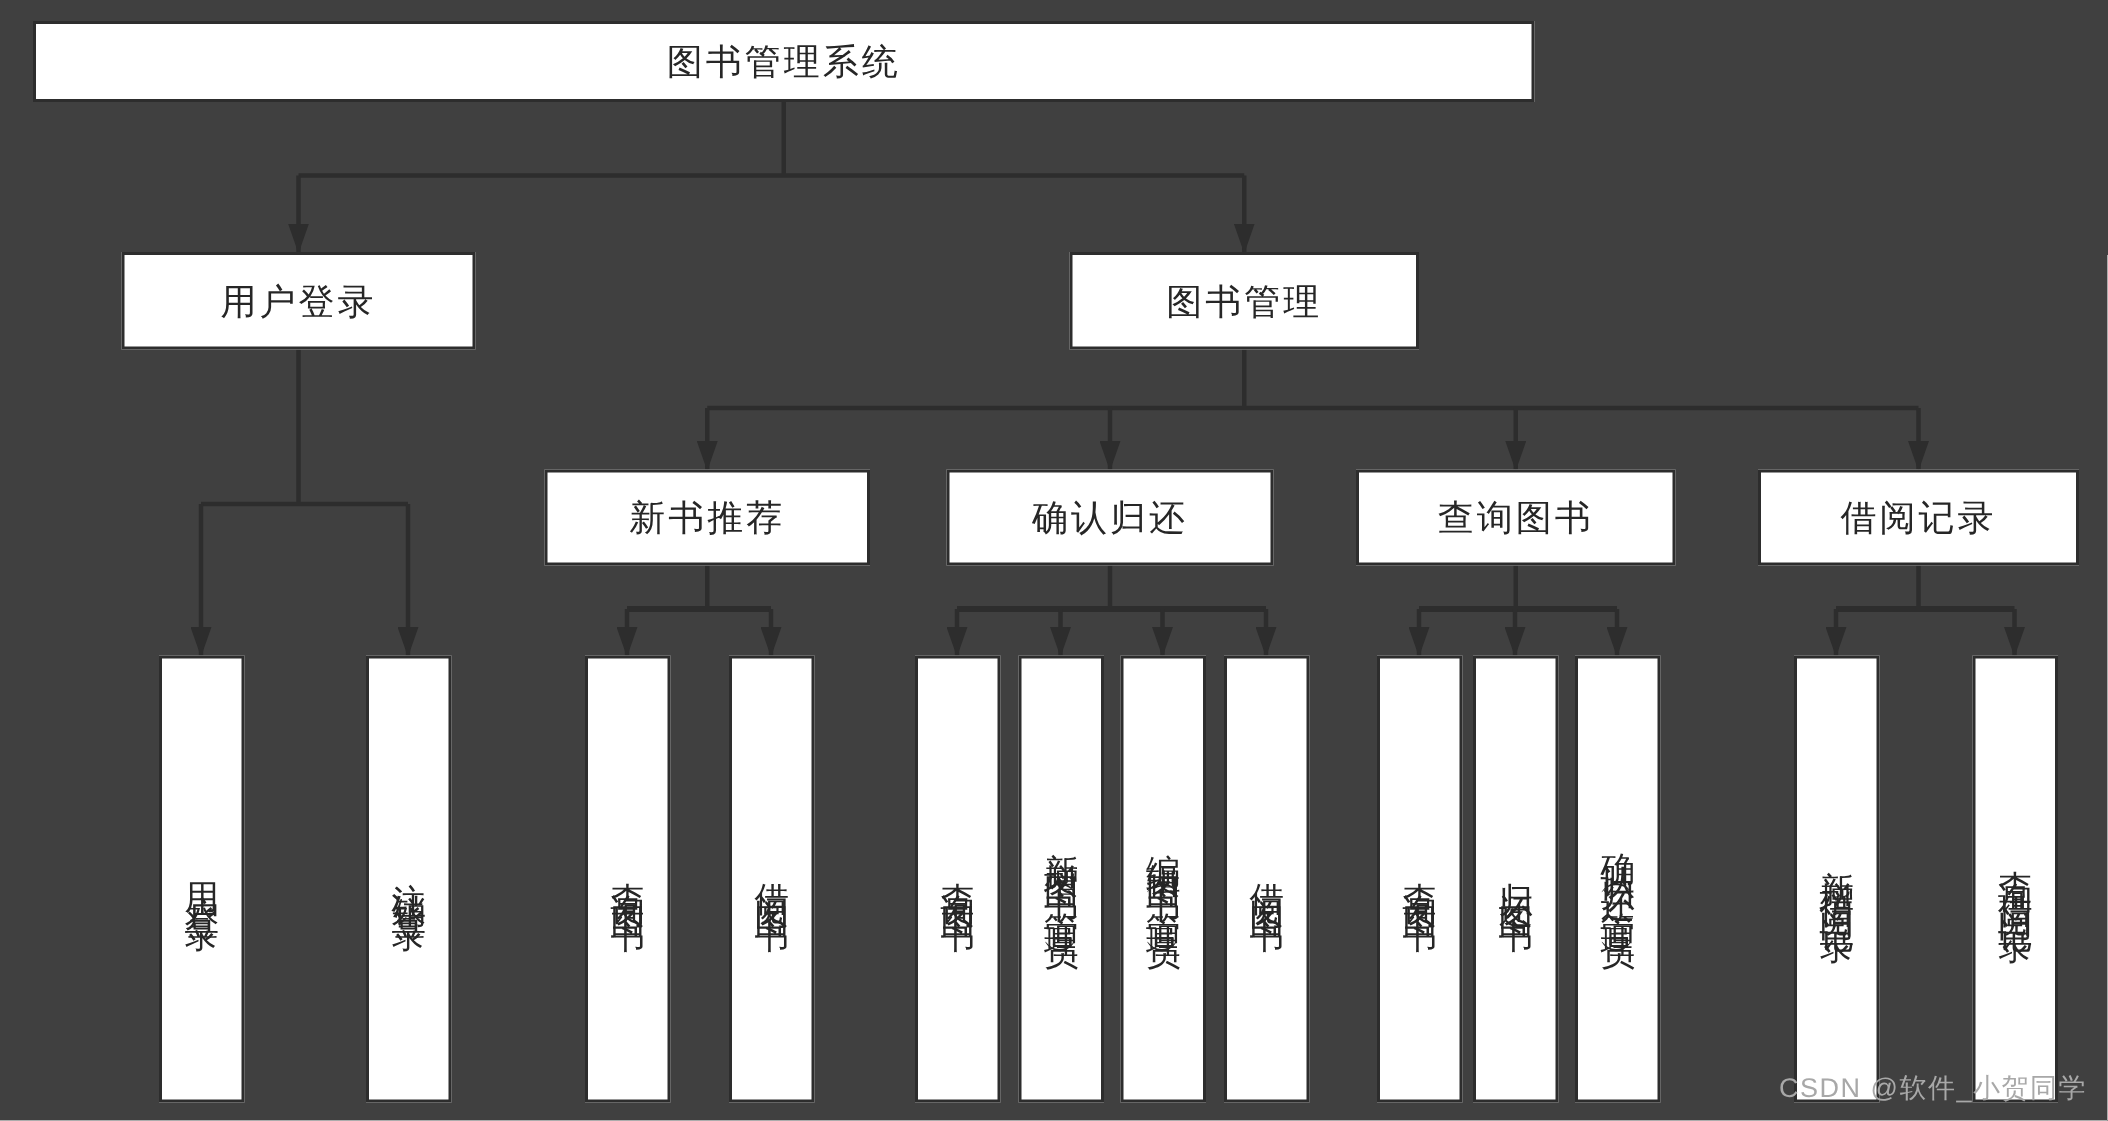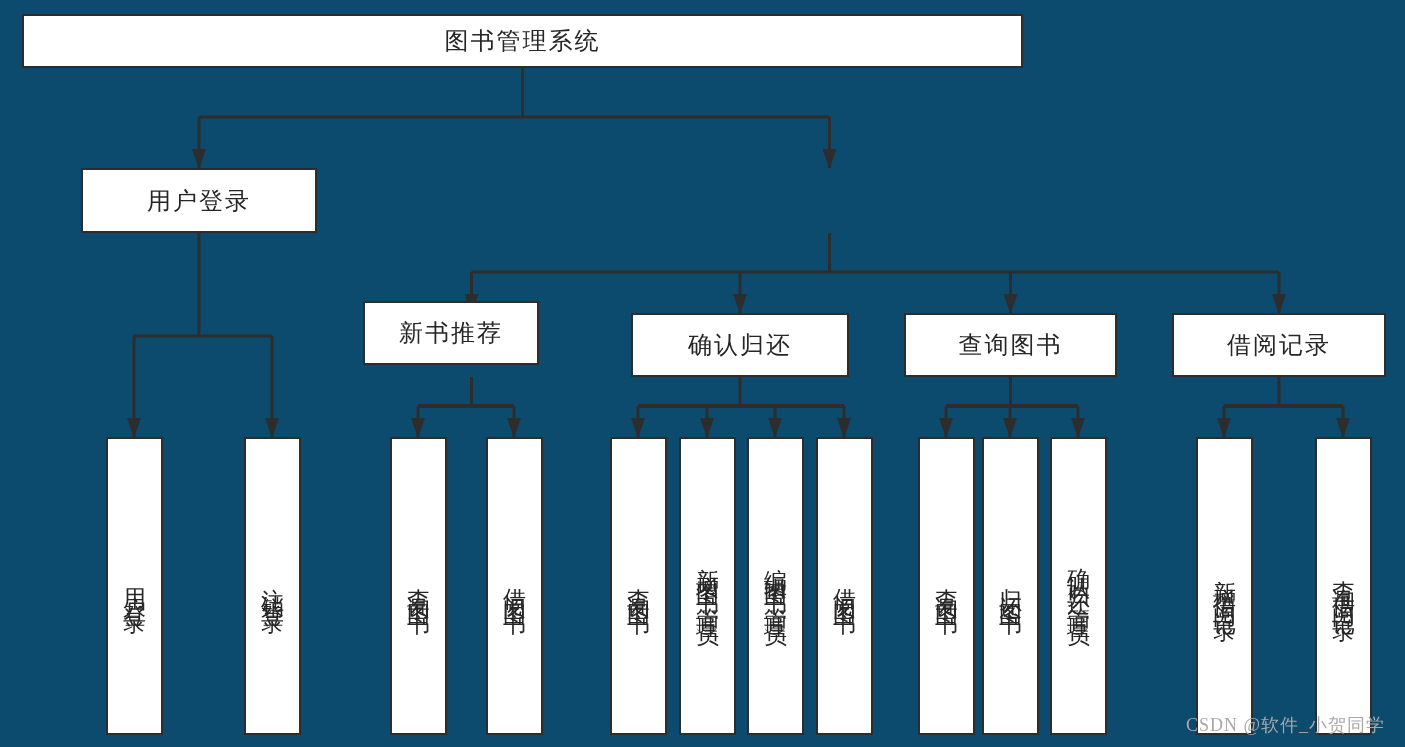--- a/index.html
+++ b/index.html
@@ -1,17 +1,17 @@
 <!DOCTYPE html>
 <html><head>
 <meta charset="utf-8">
 <style>
   html,body{margin:0;padding:0;background:#ffffff;}
   body{font-family:"Liberation Sans","DejaVu Sans",sans-serif;}
-  .canvas{position:relative;width:1405px;height:747px;background:#0c4a6e;overflow:hidden;}
+  .canvas{position:relative;width:1405px;height:747px;background:#404040;overflow:hidden;}
   .wires{position:absolute;left:0;top:0;width:1405px;height:747px;display:block;}
   .node{
     position:absolute;
     box-sizing:border-box;
     background:#ffffff;
     border:2px solid #2d2d2d;
     display:flex;
     align-items:center;
     justify-content:center;
     color:#262626;
@@ -27,21 +27,20 @@
   .leaf{top:437px;width:57px;height:298px;}
   .watermark{
     position:absolute;
     left:1186px;
     top:713px;
     font-size:18px;
     letter-spacing:1px;
     color:#a8a8a8;
     white-space:nowrap;
     z-index:5;
-    font-family:Liberation Serif, serif;
   }
 </style>
 </head>
 <body>
 
 <div class="canvas">
 
   <svg class="wires" viewBox="0 0 1405 747" xmlns="http://www.w3.org/2000/svg">
     <defs>
       <marker id="arrow" viewBox="0 0 20 14" refX="19" refY="7" markerWidth="20" markerHeight="14" markerUnits="userSpaceOnUse" orient="auto">
@@ -92,22 +91,25 @@
     <path d="M1343 406 V437" fill="none" stroke="#2d2d2d" stroke-width="3" marker-end="url(#arrow)"></path>
   </svg>
 
   <div class="node h" style="left:22px;top:14px;width:1001px;height:54px">
     <span class="lbl">图书管理系统</span>
   </div>
 
   <div class="node h" style="left:81px;top:168px;width:236px;height:65px">
     <span class="lbl">用户登录</span>
   </div>
+  <div class="node h" style="left:713px;top:168px;width:233px;height:65px">
+    <span class="lbl">图书管理</span>
+  </div>
 
-  <div class="node h" style="left:363px;top:301px;width:176px;height:64px">
+  <div class="node h" style="left:363px;top:313px;width:217px;height:64px">
     <span class="lbl">新书推荐</span>
   </div>
   <div class="node h" style="left:631px;top:313px;width:218px;height:64px">
     <span class="lbl">确认归还</span>
   </div>
   <div class="node h" style="left:904px;top:313px;width:213px;height:64px">
     <span class="lbl">查询图书</span>
   </div>
   <div class="node h" style="left:1172px;top:313px;width:214px;height:64px">
     <span class="lbl">借阅记录</span>

